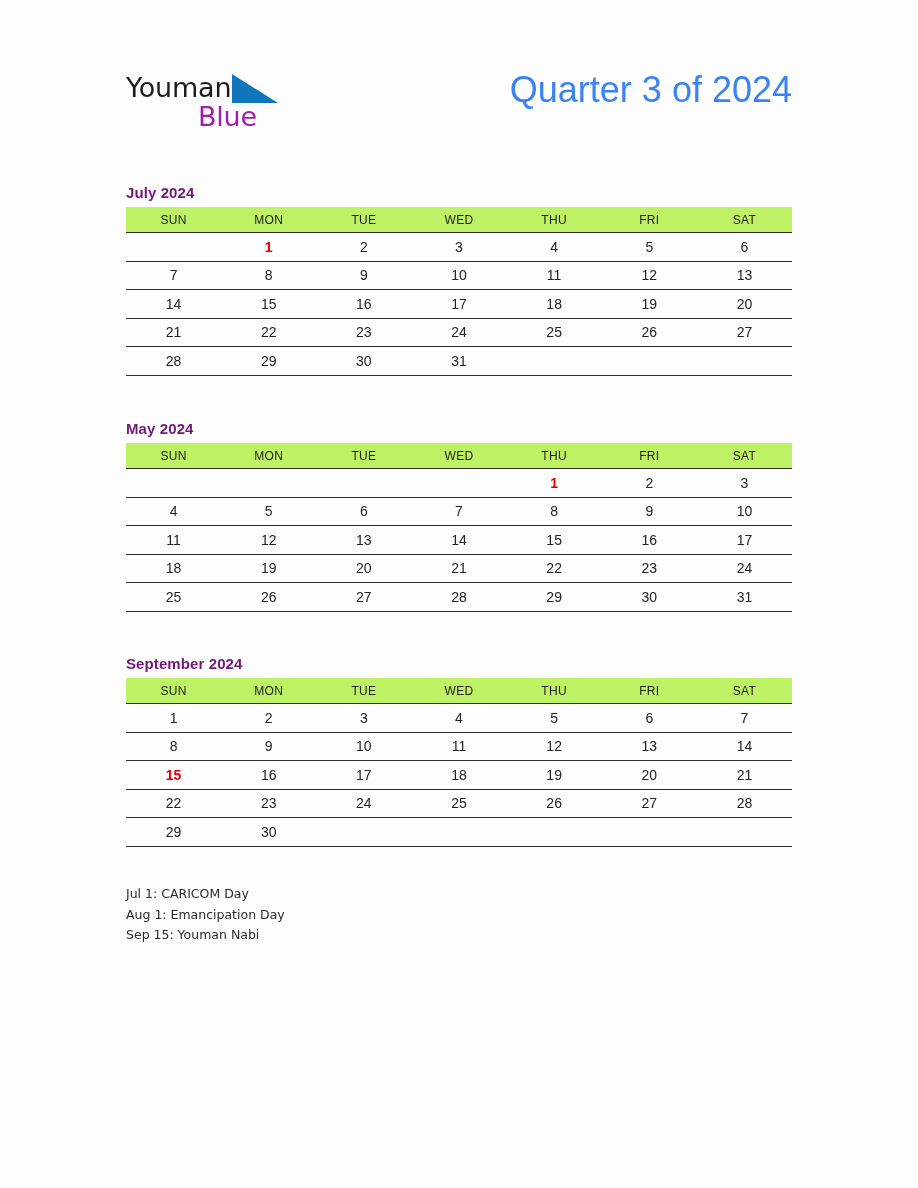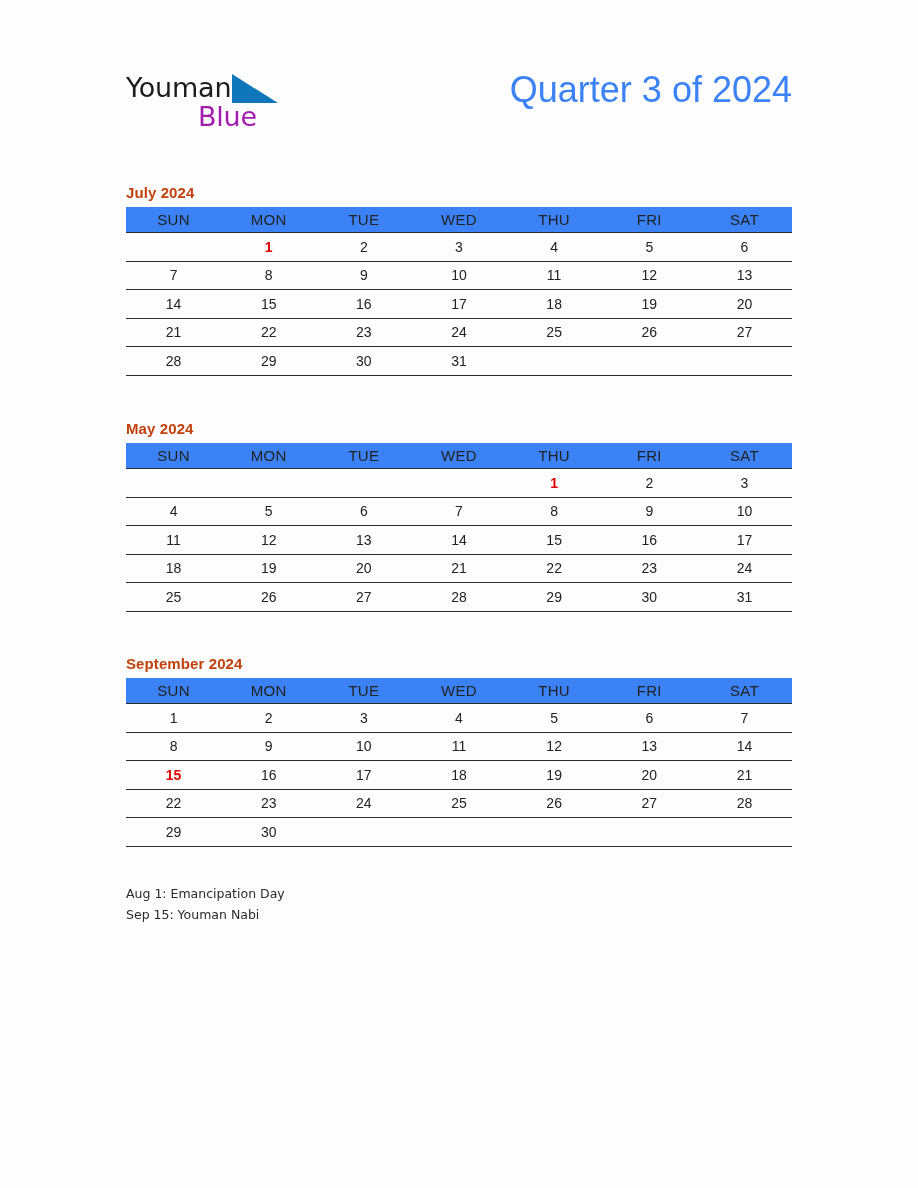--- a/index.html
+++ b/index.html
@@ -102,35 +102,35 @@
     width: 666px;
   }
   #month-0 { top: 184px; }
   #month-1 { top: 420px; }
   #month-2 { top: 655px; }
 
   .month-title {
     font-family: "Liberation Sans", sans-serif;
     font-size: 15px;
     font-weight: bold;
-    color: #c2410c;
+    color: #701a75;
     line-height: 18px;
     margin-bottom: 5px;
     letter-spacing: 0.1px;
   }
 
   table.cal {
     border-collapse: collapse;
     width: 666px;
     table-layout: fixed;
   }
   table.cal th {
-    background: #3b82f6;
-    font-family: "Liberation Sans", sans-serif;
-    font-size: 15px;
+    background: #bef264;
+    font-family: "Liberation Sans", sans-serif;
+    font-size: 12px;
     font-weight: 400;
     color: #222222;
     height: 23px;
     text-align: center;
     vertical-align: middle;
     border: none;
     letter-spacing: 0.3px;
     margin-top: 32px;
   }
   table.cal td {
@@ -382,17 +382,18 @@
             <td class="empty">&nbsp;</td>
             <td class="empty">&nbsp;</td>
             <td class="empty">&nbsp;</td>
             <td class="empty">&nbsp;</td>
           </tr>
         </tbody>
     </table>
   </div>
 
   <div class="notes">
+    <div class="note-line">Jul 1: CARICOM Day</div>
     <div class="note-line">Aug 1: Emancipation Day</div>
     <div class="note-line">Sep 15: Youman Nabi</div>
   </div>
 
 </div>
 
 </body></html>

